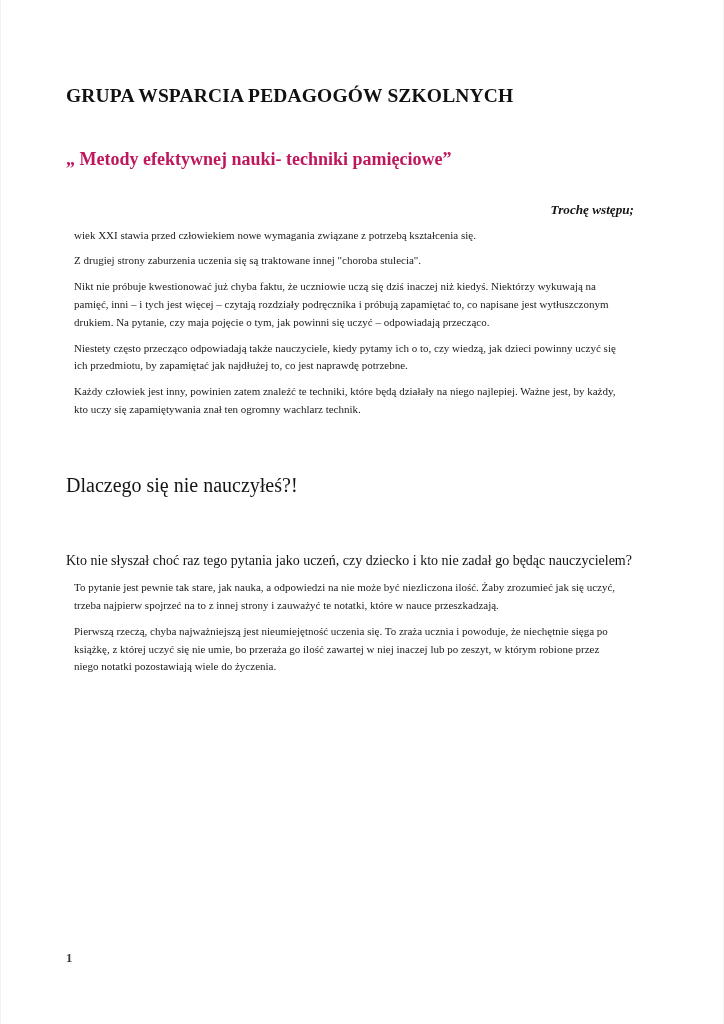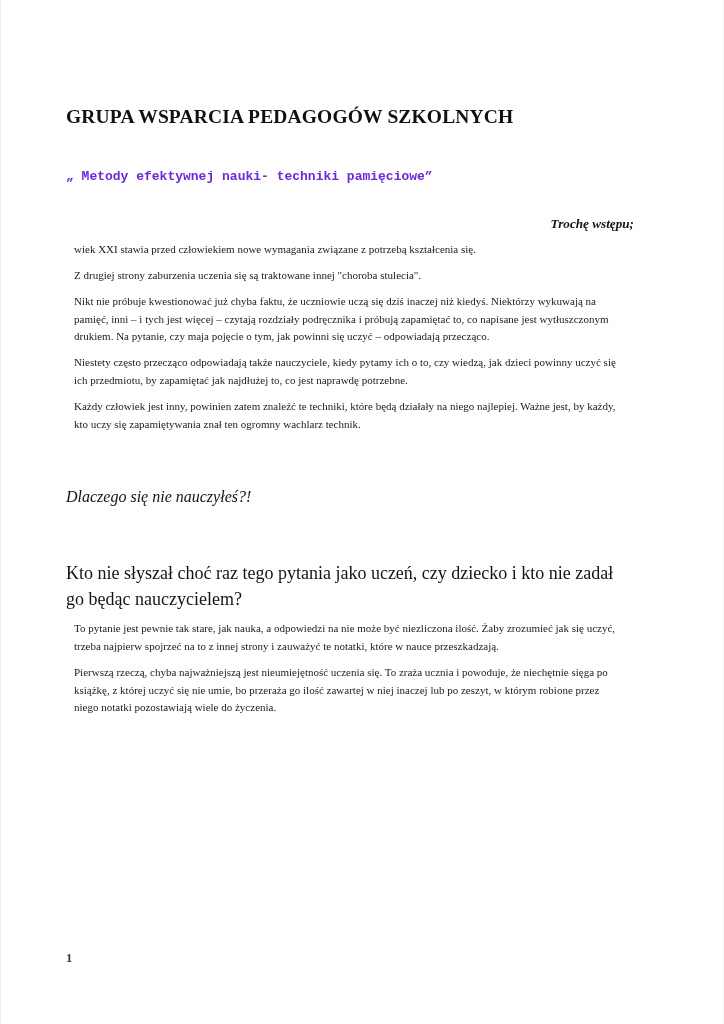--- a/index.html
+++ b/index.html
@@ -16,41 +16,40 @@
     color: #1a1a1a;
     -webkit-font-smoothing: antialiased;
   }
 
   .page {
     position: relative;
     box-sizing: border-box;
     width: 724px;
     height: 1024px;
     background: #ffffff;
-    padding: 99px 90px 0 66px;
+    padding: 78px 90px 0 66px;
     box-shadow: inset 1px 0 0 #f2f2f2, inset -1px 0 0 #f4f4f4;
   }
 
   .doc-title {
     font-size: 19.5px;
     font-weight: bold;
     letter-spacing: 0.15px;
     line-height: 1.25;
     margin: 0 0 0 0;
     padding-top: 6px;
     color: #111111;
   }
 
   .doc-subtitle {
-    font-size: 13px;
+    font-size: 18px;
     font-weight: bold;
     line-height: 1.3;
     margin: 40px 0 0 0;
-    color: #6d28d9;
-    font-family: Liberation Mono, monospace;
+    color: #be185d;
   }
 
   .lead-label {
     font-size: 13.2px;
     font-weight: bold;
     font-style: italic;
     line-height: 1.35;
     margin: 29px 0 0 0;
     color: #141414;
     text-align: right;
@@ -63,29 +62,28 @@
     color: #1b1b1b;
     text-align: left;
   }
 
   .gap-sm  { margin-top: 11px; }
   .gap-md  { margin-top: 22px; }
   .gap-lg  { margin-top: 34px; }
   .gap-xl  { margin-top: 44px; }
 
   .section-italic {
-    font-size: 16px;
-    font-style: italic;
+    font-size: 20px;
     line-height: 1.35;
     margin: 53px 0 0 0;
     color: #141414;
   }
 
   .section-question {
-    font-size: 18px;
+    font-size: 14px;
     line-height: 1.45;
     margin: 52px 0 0 0;
     color: #141414;
   }
 
   .page-number {
     position: absolute;
     left: 66px;
     bottom: 58px;
     font-size: 12.6px;

